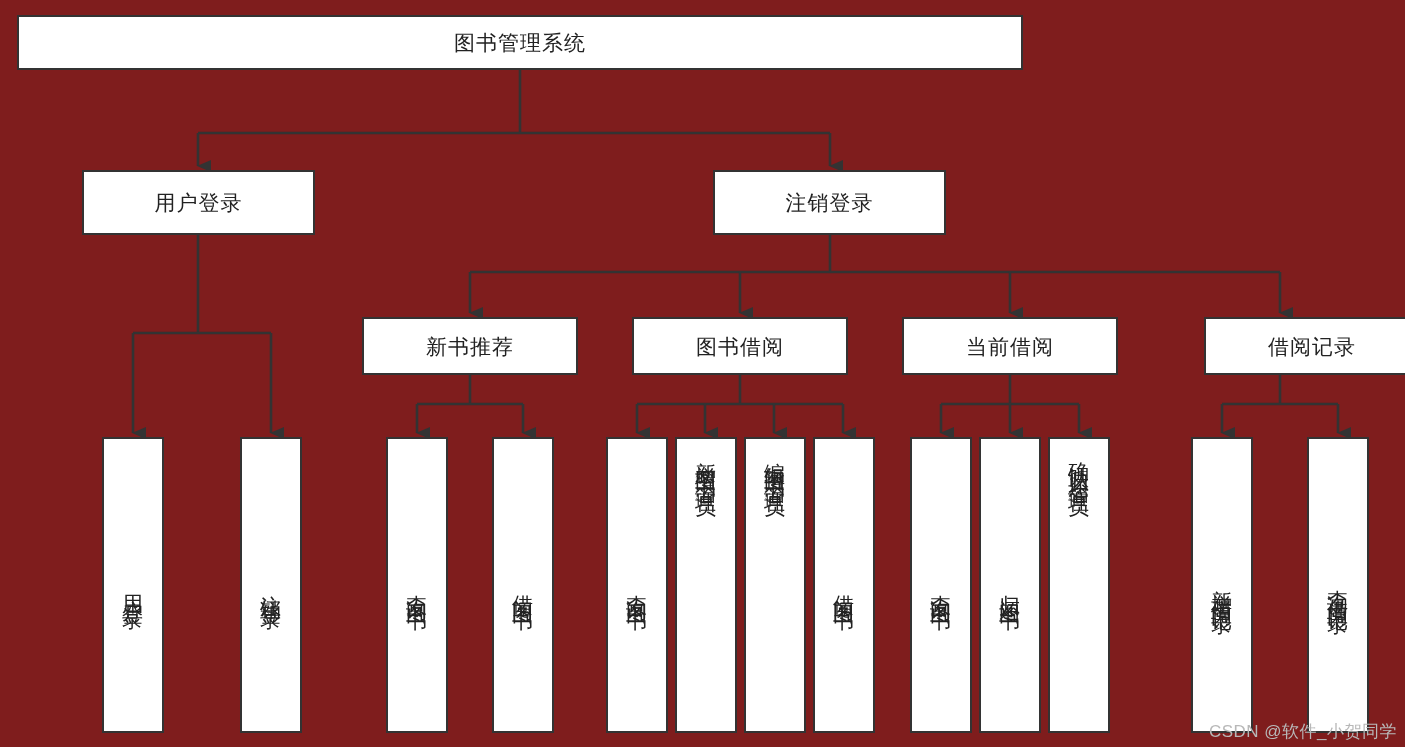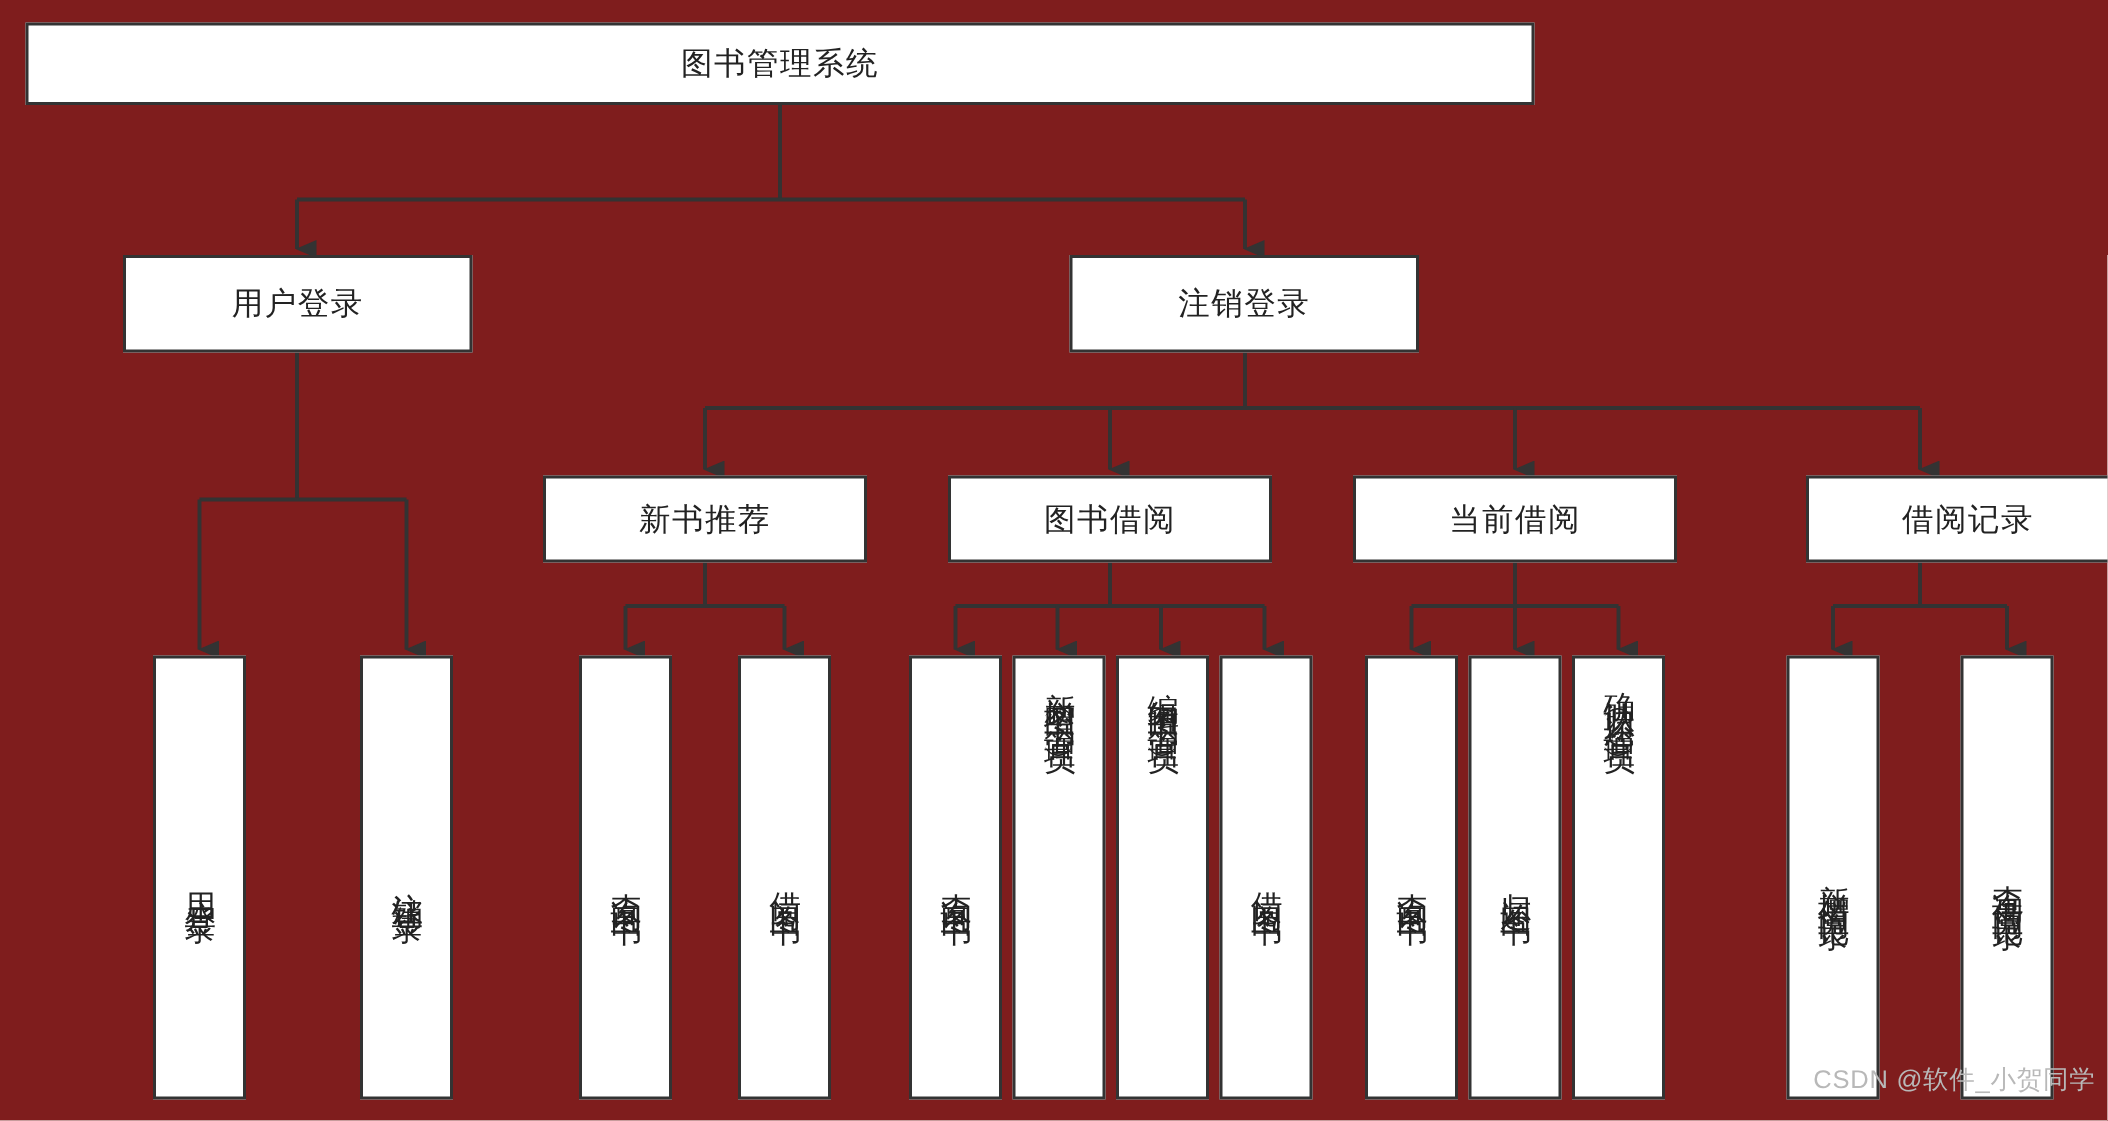--- a/index.html
+++ b/index.html
@@ -60,21 +60,21 @@
     line-height: 1;
     white-space: nowrap;
     display: block;
   }
   .node-box.leaf.v-center {
     align-items: center;
   }
   #watermark {
     position: absolute;
     right: 8px;
-    bottom: 16px;
+    bottom: 4px;
     font-size: 17px;
     color: #b8b8b8;
     white-space: nowrap;
     letter-spacing: 0.5px;
   }
 </style>
 </head>
 <body>
 
 <div id="diagram-root">

